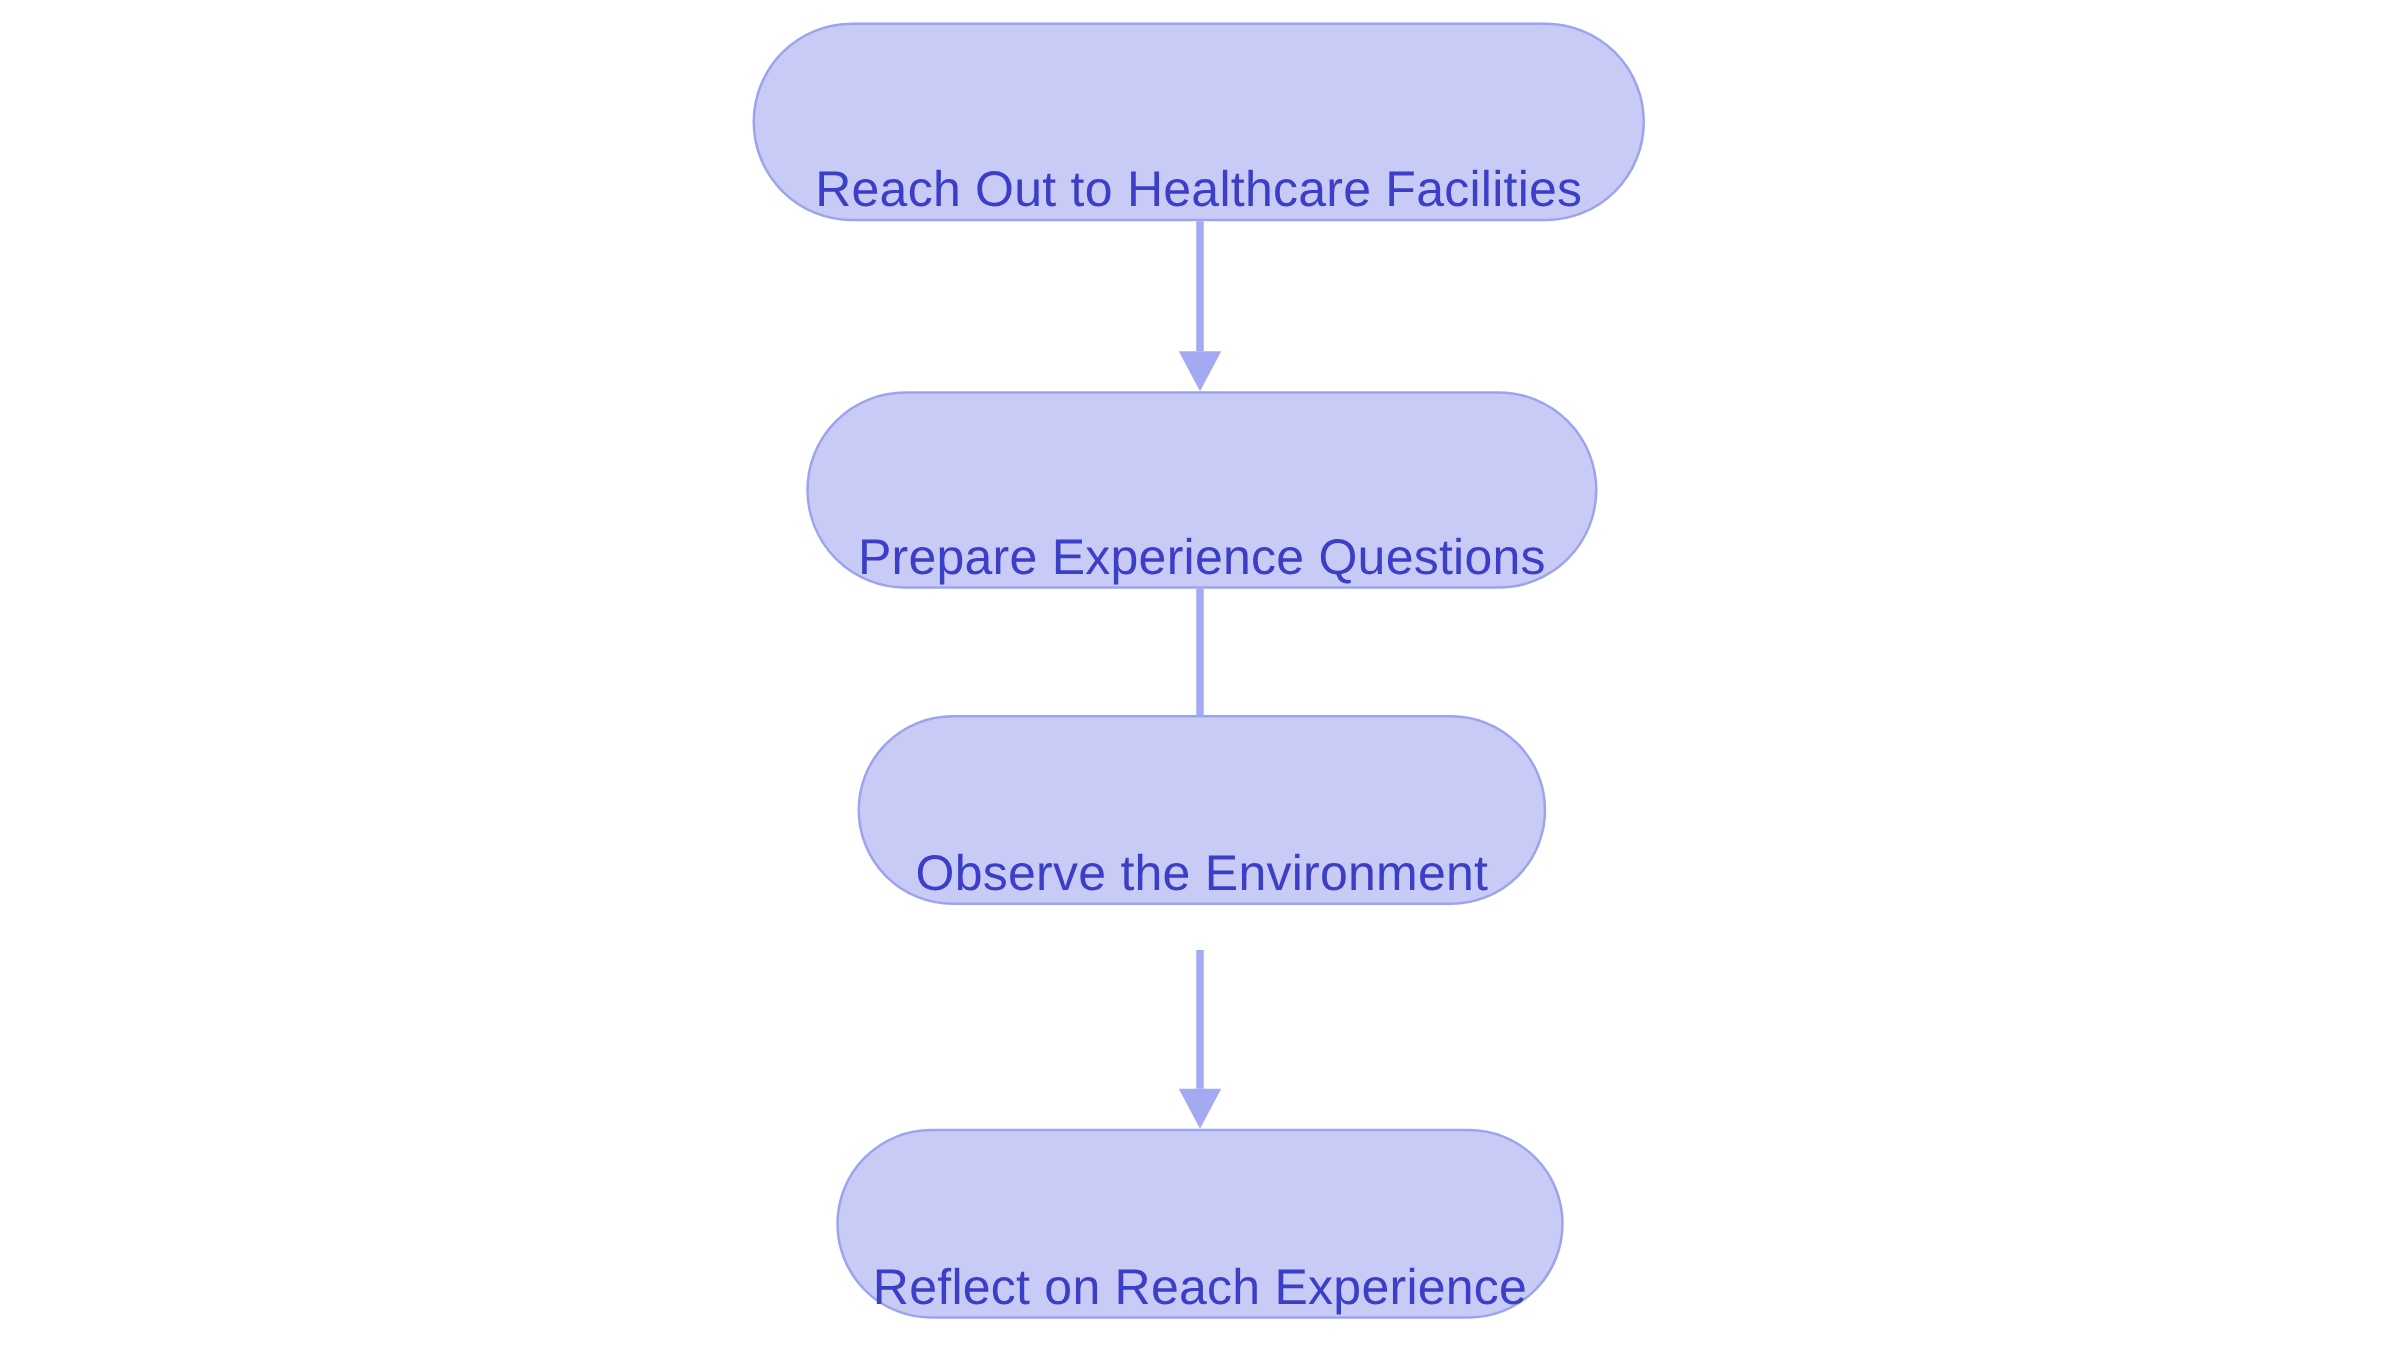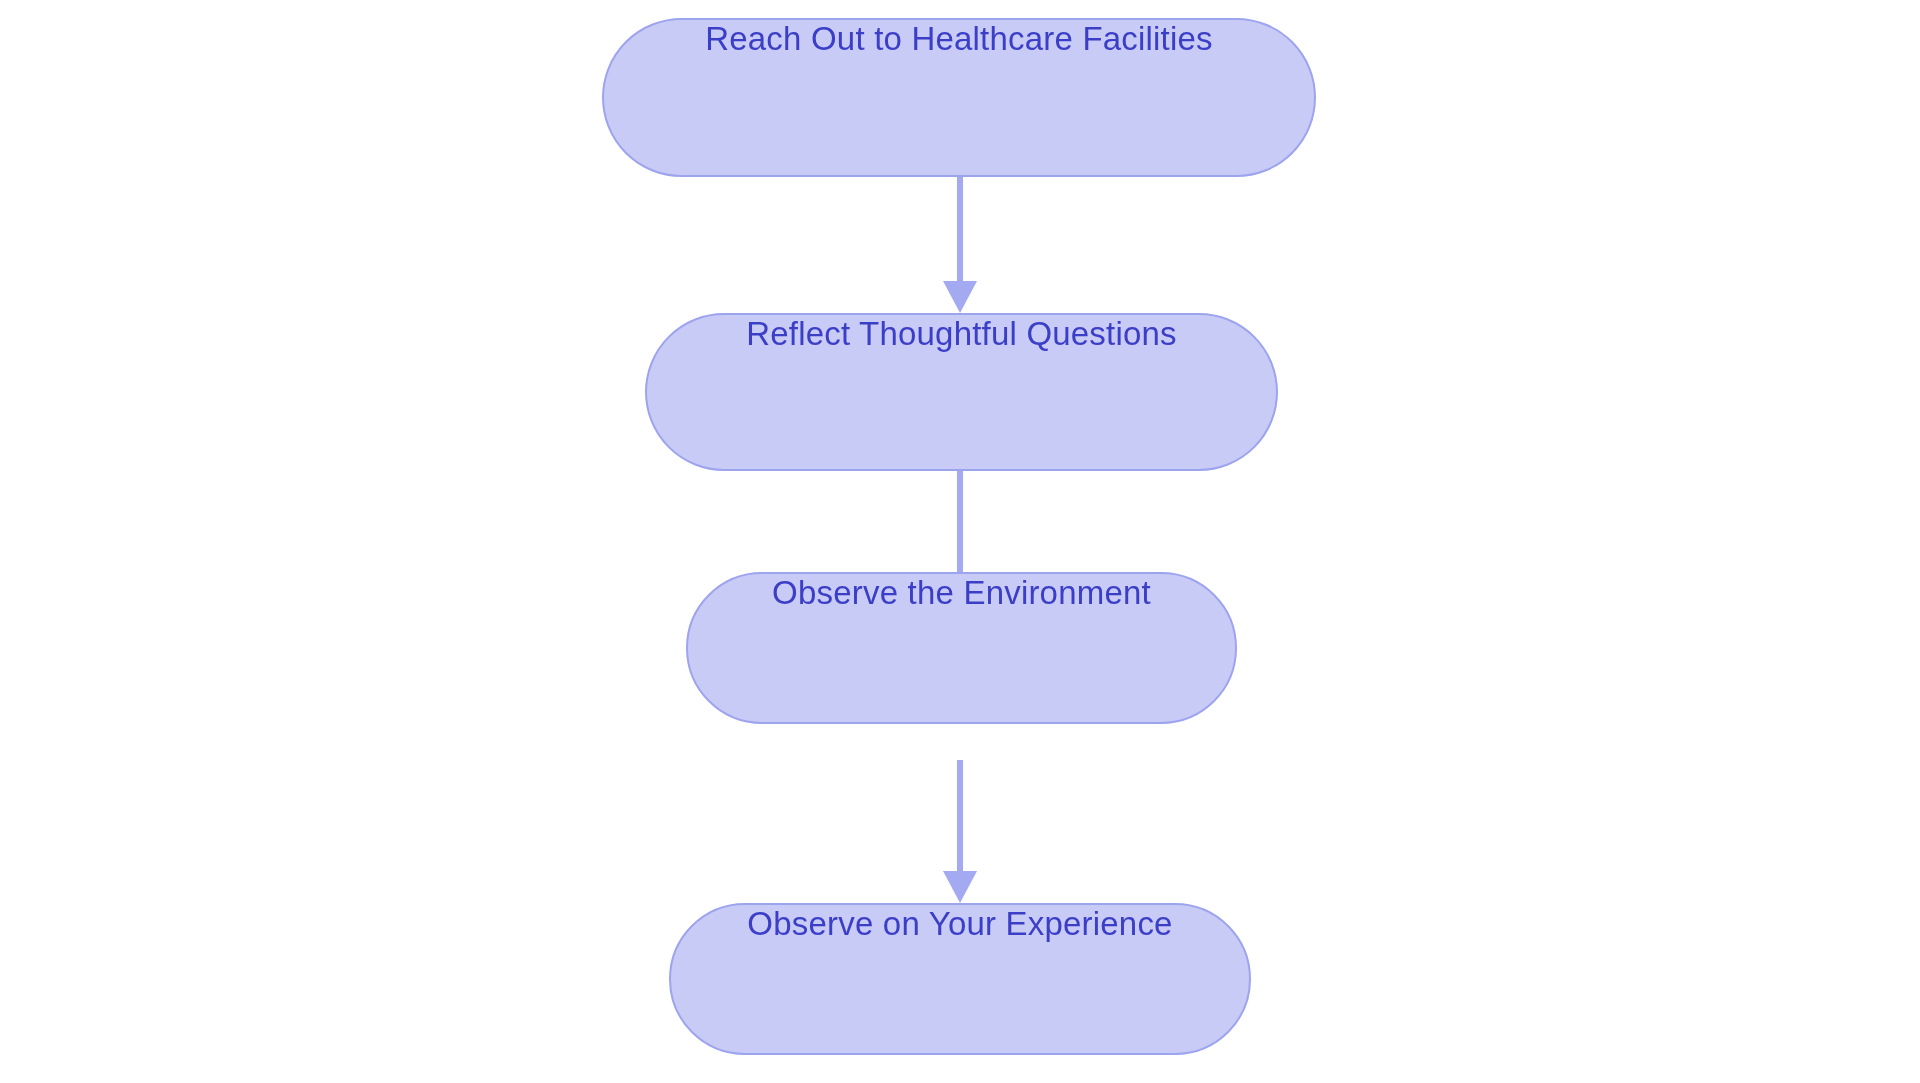--- a/index.html
+++ b/index.html
@@ -19,27 +19,27 @@
   }
   .canvas {
     position: relative;
     width: 1920px;
     height: 1083px;
     background: var(--bg);
   }
   .node {
     position: absolute;
     display: flex;
-    align-items: flex-start;
+    align-items: flex-end;
     justify-content: center;
     background: var(--node-fill);
     border: 2px solid var(--node-border);
     border-radius: 80px;
     color: var(--node-text);
-    font-size: 33px;
+    font-size: 40px;
     font-weight: 400;
     letter-spacing: 0.2px;
     text-align: center;
   }
   .node-1 { left: 602px; top: 18px;  width: 714px; height: 159px; }
   .node-2 { left: 645px; top: 313px; width: 633px; height: 158px; }
   .node-3 { left: 686px; top: 572px; width: 551px; height: 152px; }
   .node-4 { left: 669px; top: 903px; width: 582px; height: 152px; }
 
   .arrow {
@@ -74,34 +74,34 @@
   <div class="node node-1">
     <span>Reach Out to Healthcare Facilities</span>
   </div>
 
   <div class="arrow arrow-1">
     <div class="stem"></div>
     <div class="head"></div>
   </div>
 
   <div class="node node-2">
-    <span>Reflect Thoughtful Questions</span>
+    <span>Prepare Experience Questions</span>
   </div>
 
   <div class="arrow arrow-2">
     <div class="stem"></div>
     <div class="head"></div>
   </div>
 
   <div class="node node-3">
     <span>Observe the Environment</span>
   </div>
 
   <div class="arrow arrow-3">
     <div class="stem"></div>
     <div class="head"></div>
   </div>
 
   <div class="node node-4">
-    <span>Observe on Your Experience</span>
+    <span>Reflect on Reach Experience</span>
   </div>
 
 </div>
 
 </body></html>

